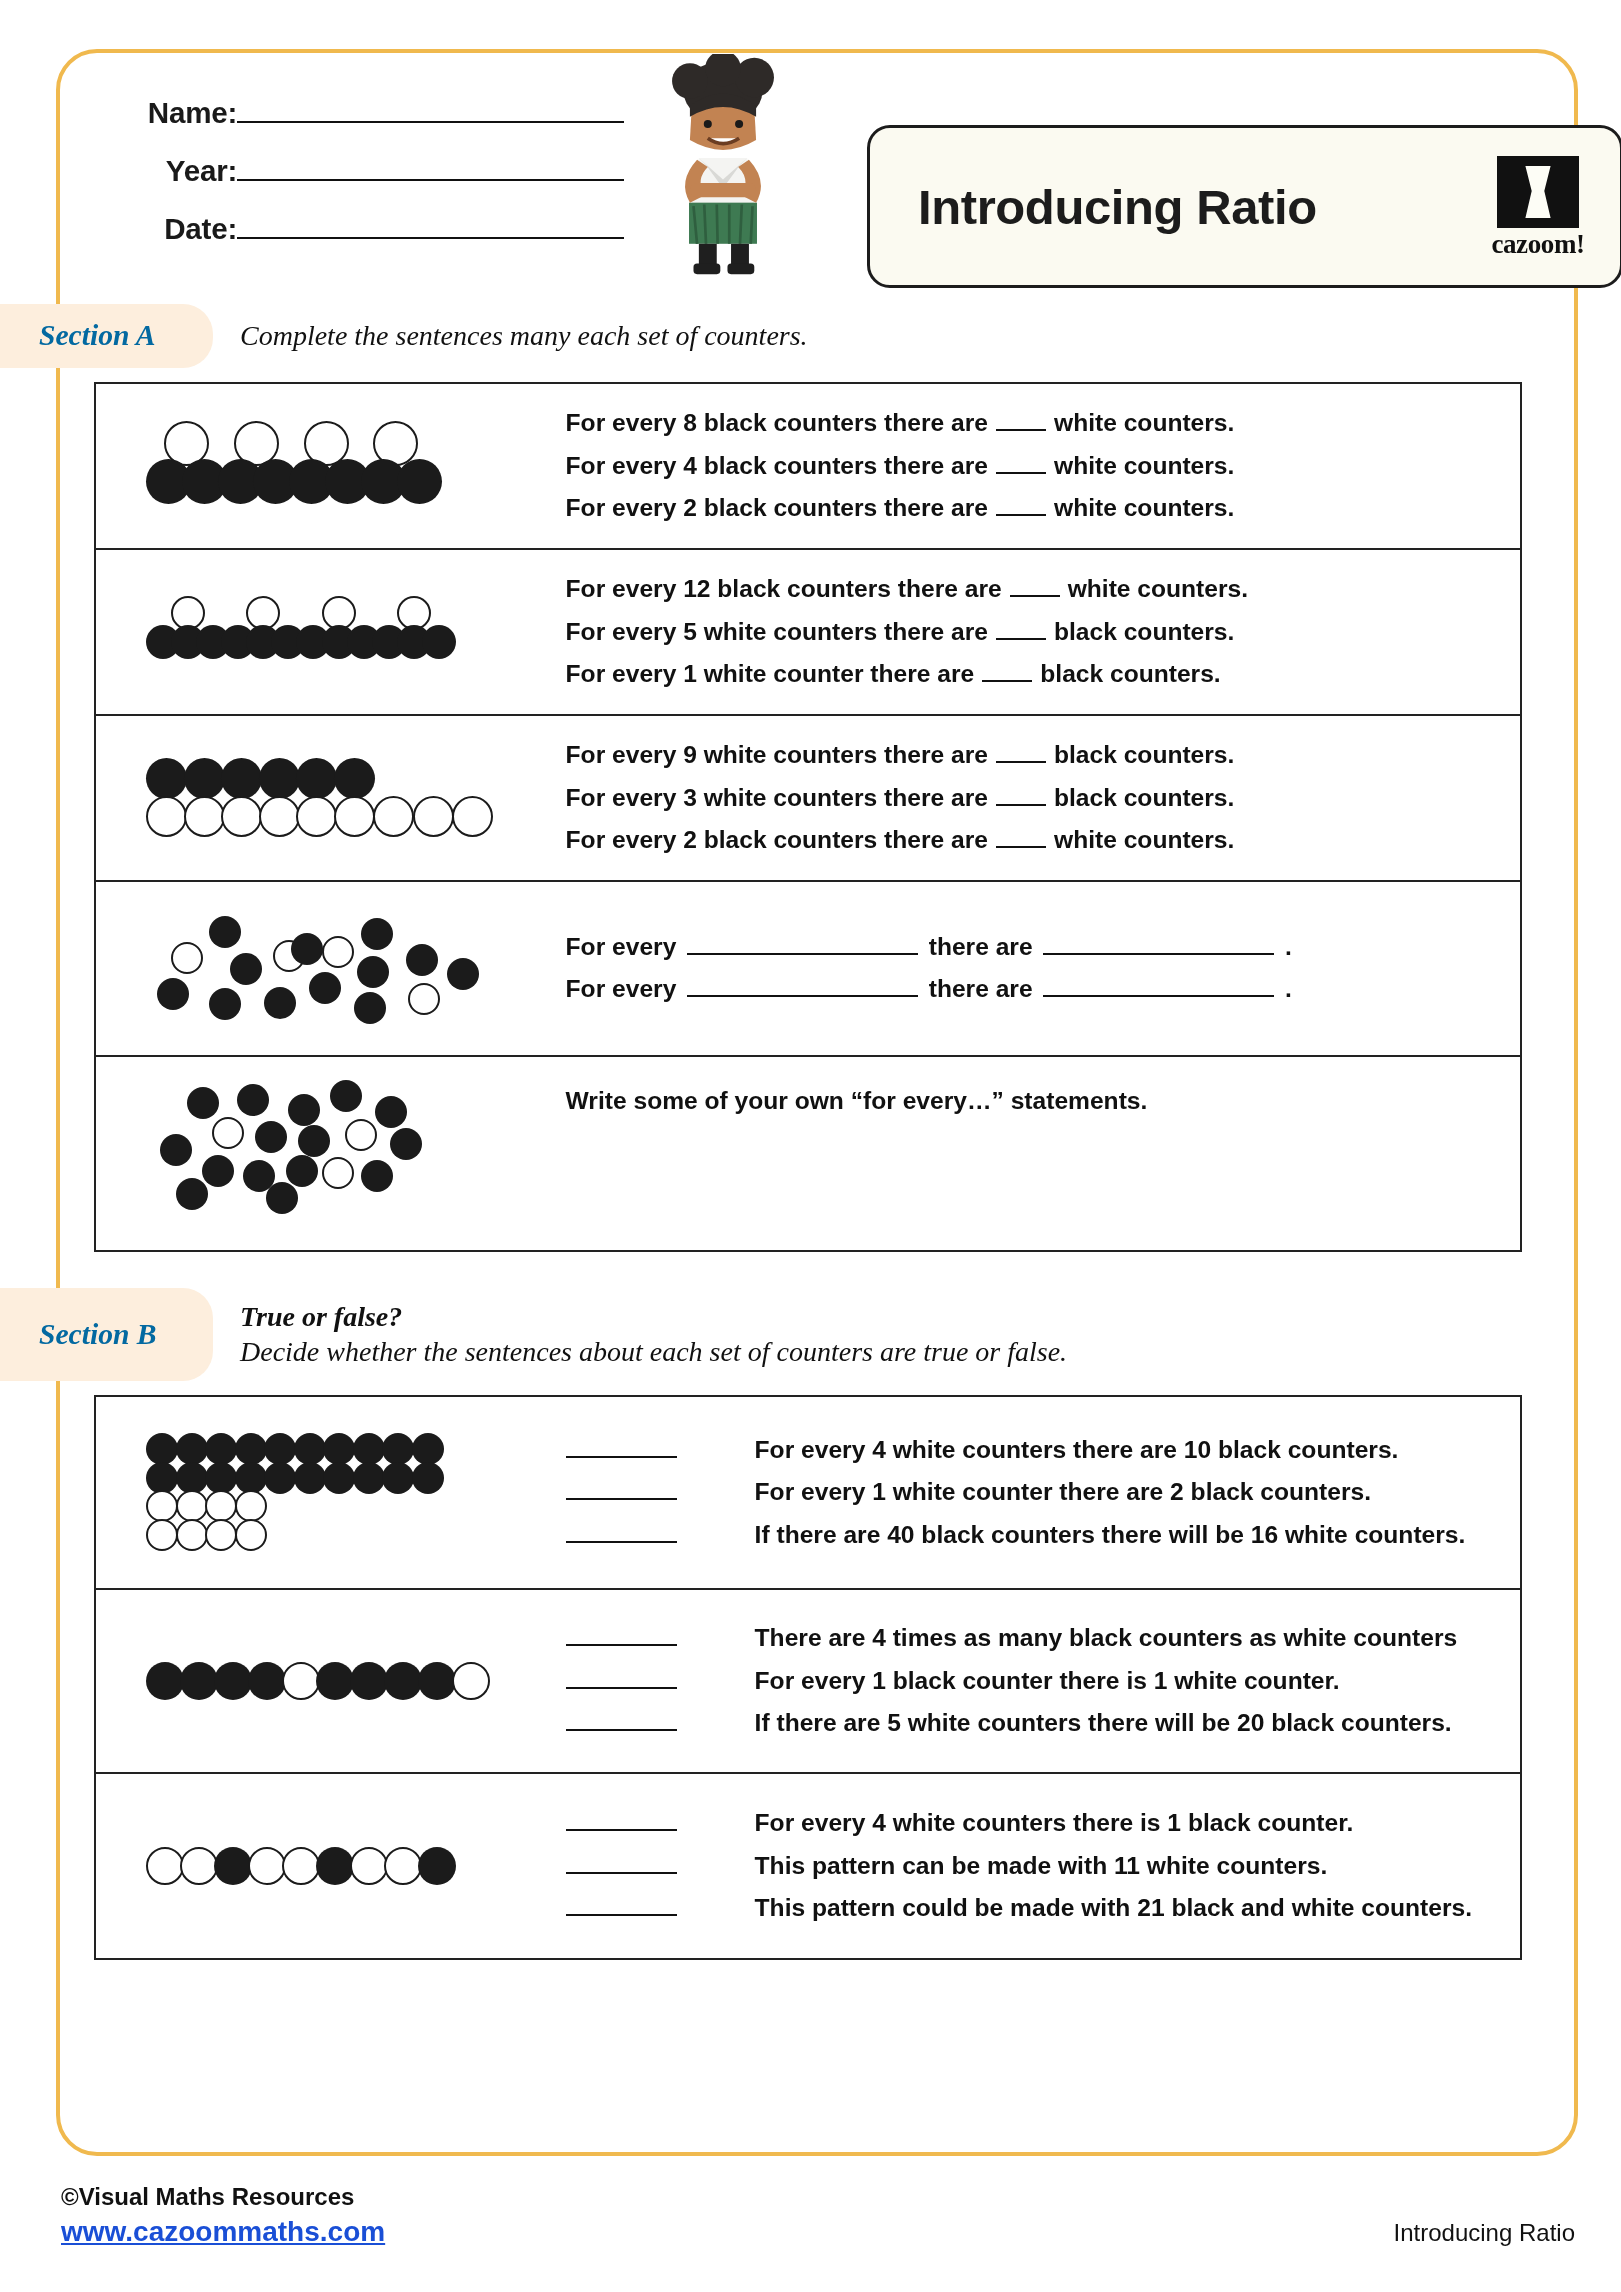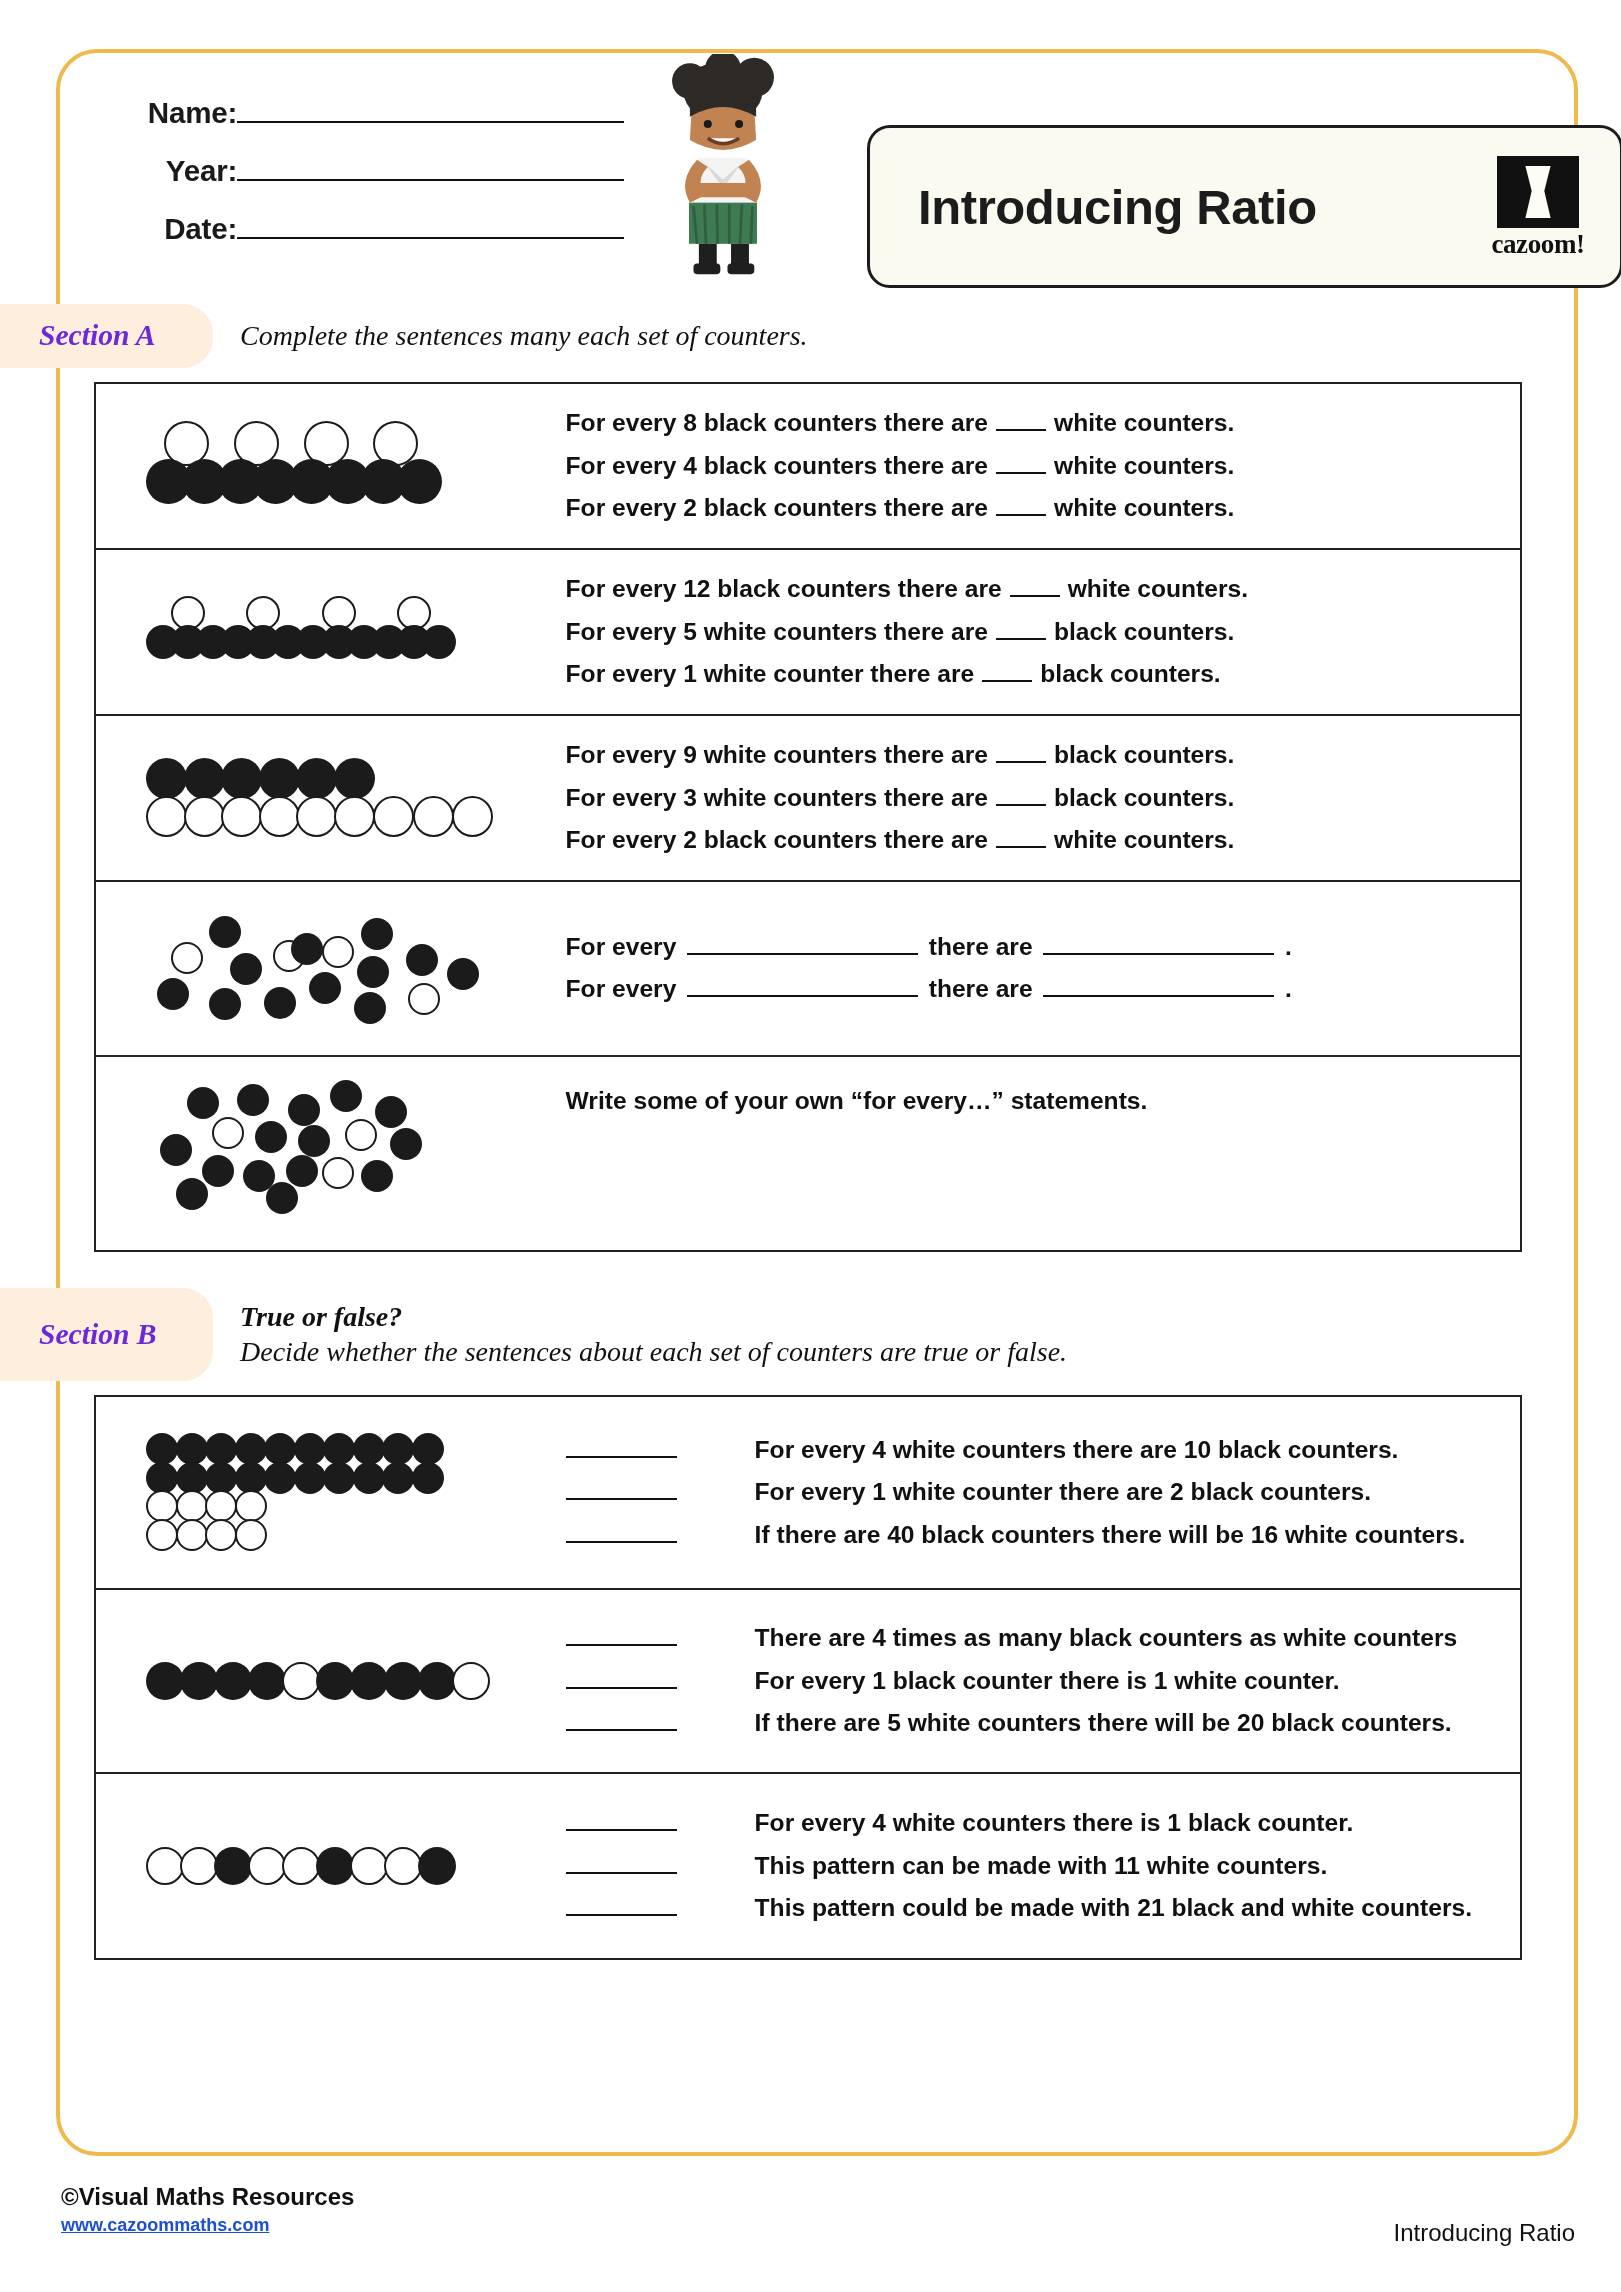--- a/index.html
+++ b/index.html
@@ -131,21 +131,21 @@
     padding-left: 39px;
     margin-left: -94px;
     flex: none;
   }
   .section-pill.tall { min-height: 93px; }
   .section-pill-label {
     font-family: "Liberation Serif", serif;
     font-style: italic;
     font-weight: bold;
     font-size: 29.6px;
-    color: #6d28d9;
+    color: #0369a1;
   }
   .section-instr {
     margin-left: 27px;
     font-family: "Liberation Serif", serif;
     font-style: italic;
     font-size: 28px;
     color: #111;
     line-height: 1.25;
   }
   .section-instr .strongline { font-weight: bold; display: block; }
@@ -229,21 +229,21 @@
     justify-content: space-between;
     align-items: flex-start;
   }
   .footer-left { line-height: 1.35; }
   .footer-copy {
     font-size: 24px;
     font-weight: bold;
     color: #111;
   }
   .footer-link {
-    font-size: 18px;
+    font-size: 28px;
     font-weight: bold;
     color: #1a4fd6;
     text-decoration: underline;
     display: block;
   }
   .footer-right {
     font-size: 24px;
     color: #111;
     margin-top: 38px;
   }

